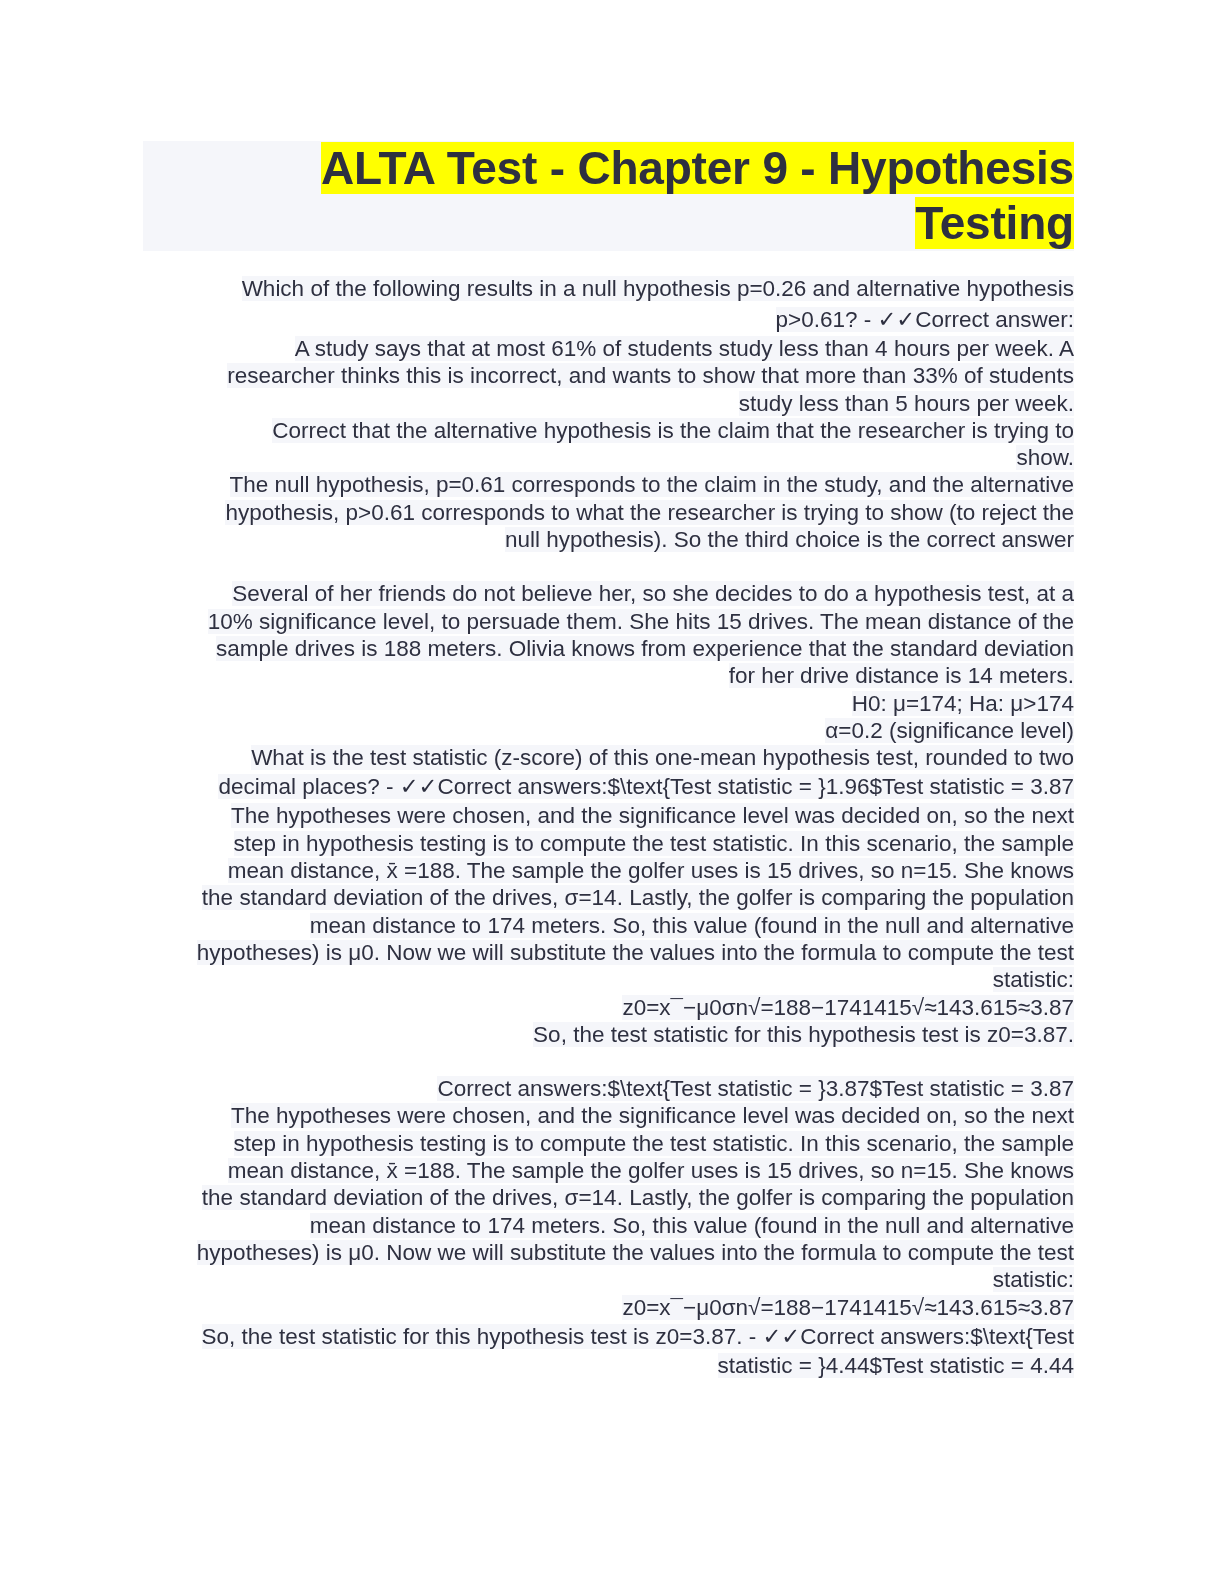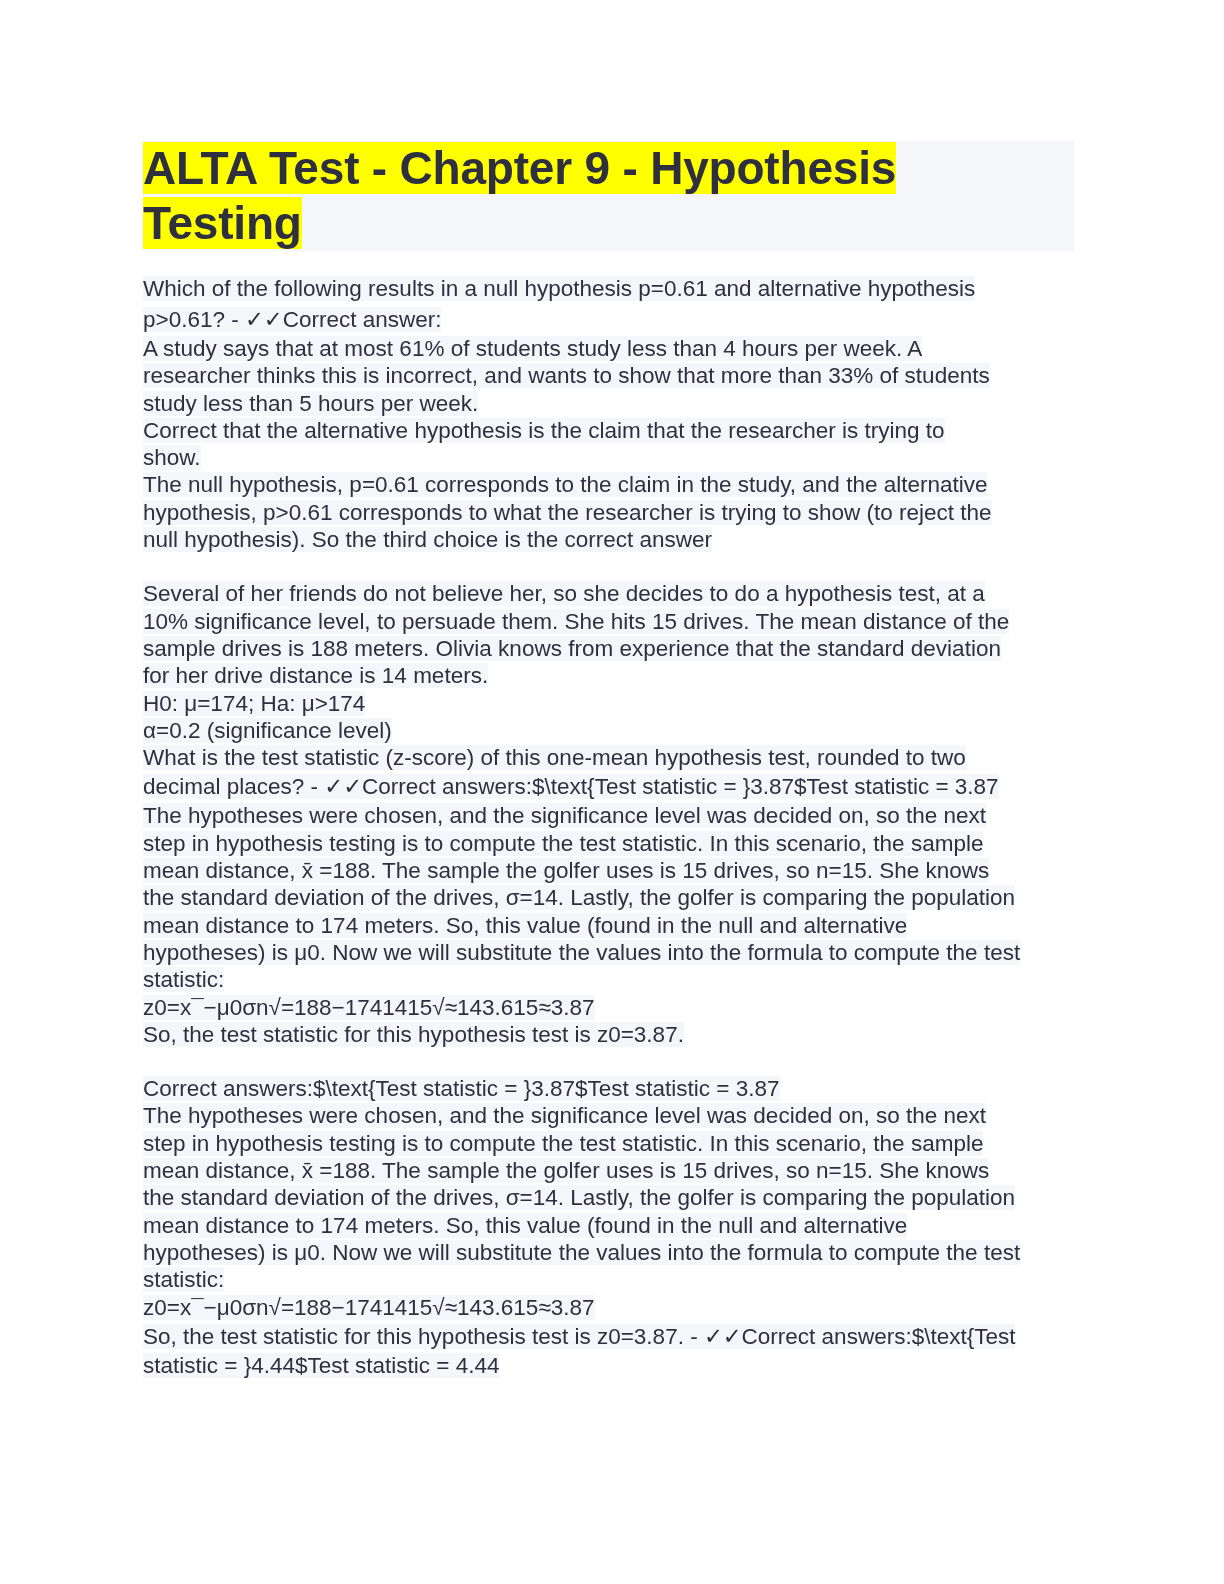--- a/index.html
+++ b/index.html
@@ -1,19 +1,19 @@
 <!DOCTYPE html>
 <html><head>
 <meta charset="utf-8">
 <style>
   html, body { margin: 0; padding: 0; background: #ffffff; }
   body { width: 1224px; height: 1584px; position: relative; overflow: hidden; }
   .page {
     position: absolute; left: 143px; top: 141px; width: 931px;
-    font-family: "Liberation Sans", sans-serif; color: #2e3040;
+    font-family: "Liberation Sans", sans-serif; color: #2e3040; text-align: right;
   }
   .title-block {
     background: #f5f6fa;
     padding: 0; margin: 0 0 22px 0;
   }
   .title {
     margin: 0; font-size: 46px; font-weight: bold; line-height: 55px;
     color: #2e3040; letter-spacing: -0.2px;
   }
   .title span.hl { background: #ffff00; }
@@ -27,41 +27,41 @@
 </style>
 </head>
 <body>
 
 <div class="page">
   <div class="title-block">
     <h1 class="title"><span class="hl">ALTA Test - Chapter 9 - Hypothesis</span><br><span class="hl">Testing</span></h1>
   </div>
 
   <div class="qa">
-    <span class="line tall"><span class="bg">Which of the following results in a null hypothesis p=0.61 and alternative hypothesis</span></span>
+    <span class="line tall"><span class="bg">Which of the following results in a null hypothesis p=0.26 and alternative hypothesis</span></span>
     <span class="line tall"><span class="bg">p&gt;0.61? - ✓✓Correct answer:</span></span>
     <span class="line"><span class="bg">A study says that at most 61% of students study less than 4 hours per week. A</span></span>
     <span class="line"><span class="bg">researcher thinks this is incorrect, and wants to show that more than 33% of students</span></span>
     <span class="line"><span class="bg">study less than 5 hours per week.</span></span>
     <span class="line"><span class="bg">Correct that the alternative hypothesis is the claim that the researcher is trying to</span></span>
     <span class="line"><span class="bg">show.</span></span>
     <span class="line"><span class="bg">The null hypothesis, p=0.61 corresponds to the claim in the study, and the alternative</span></span>
     <span class="line"><span class="bg">hypothesis, p&gt;0.61 corresponds to what the researcher is trying to show (to reject the</span></span>
     <span class="line"><span class="bg">null hypothesis). So the third choice is the correct answer</span></span>
   </div>
 
   <div class="qa">
     <span class="line"><span class="bg">Several of her friends do not believe her, so she decides to do a hypothesis test, at a</span></span>
     <span class="line"><span class="bg">10% significance level, to persuade them. She hits 15 drives. The mean distance of the</span></span>
     <span class="line"><span class="bg">sample drives is 188 meters. Olivia knows from experience that the standard deviation</span></span>
     <span class="line"><span class="bg">for her drive distance is 14 meters.</span></span>
     <span class="line"><span class="bg">H0: μ=174; Ha: μ&gt;174</span></span>
     <span class="line"><span class="bg">α=0.2 (significance level)</span></span>
     <span class="line"><span class="bg">What is the test statistic (z-score) of this one-mean hypothesis test, rounded to two</span></span>
-    <span class="line tall"><span class="bg">decimal places? - ✓✓Correct answers:$\text{Test statistic = }3.87$Test statistic = 3.87</span></span>
+    <span class="line tall"><span class="bg">decimal places? - ✓✓Correct answers:$\text{Test statistic = }1.96$Test statistic = 3.87</span></span>
     <span class="line"><span class="bg">The hypotheses were chosen, and the significance level was decided on, so the next</span></span>
     <span class="line"><span class="bg">step in hypothesis testing is to compute the test statistic. In this scenario, the sample</span></span>
     <span class="line"><span class="bg">mean distance, x̄ =188. The sample the golfer uses is 15 drives, so n=15. She knows</span></span>
     <span class="line"><span class="bg">the standard deviation of the drives, σ=14. Lastly, the golfer is comparing the population</span></span>
     <span class="line"><span class="bg">mean distance to 174 meters. So, this value (found in the null and alternative</span></span>
     <span class="line"><span class="bg">hypotheses) is μ0. Now we will substitute the values into the formula to compute the test</span></span>
     <span class="line"><span class="bg">statistic:</span></span>
     <span class="line"><span class="bg">z0=x¯−μ0σn√=188−1741415√≈143.615≈3.87</span></span>
     <span class="line"><span class="bg">So, the test statistic for this hypothesis test is z0=3.87.</span></span>
   </div>

